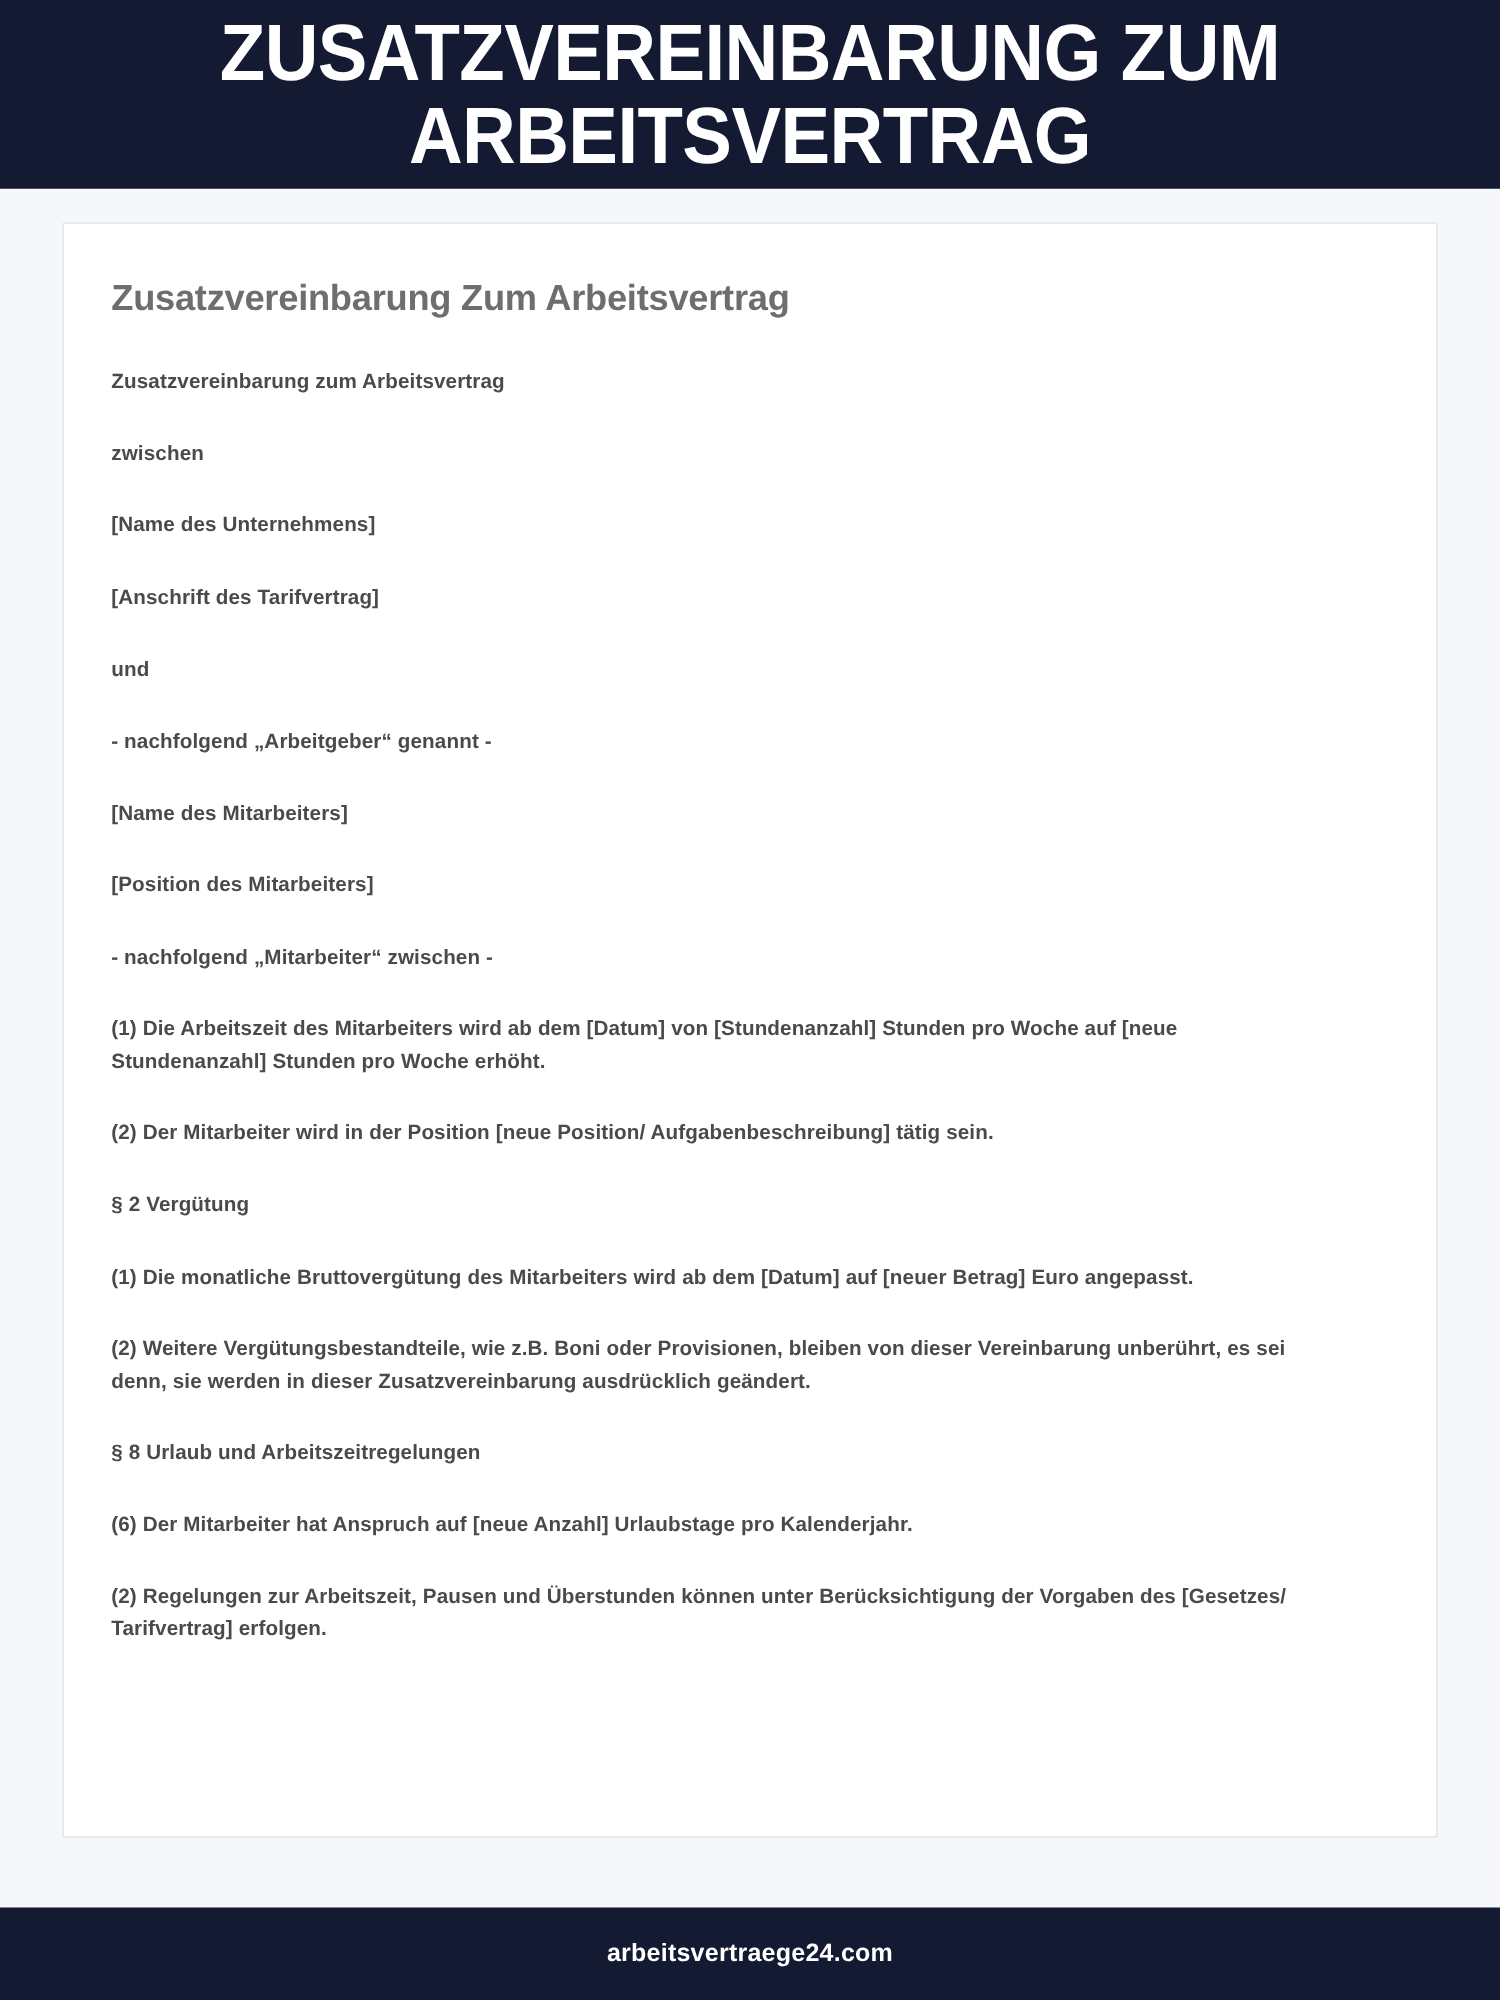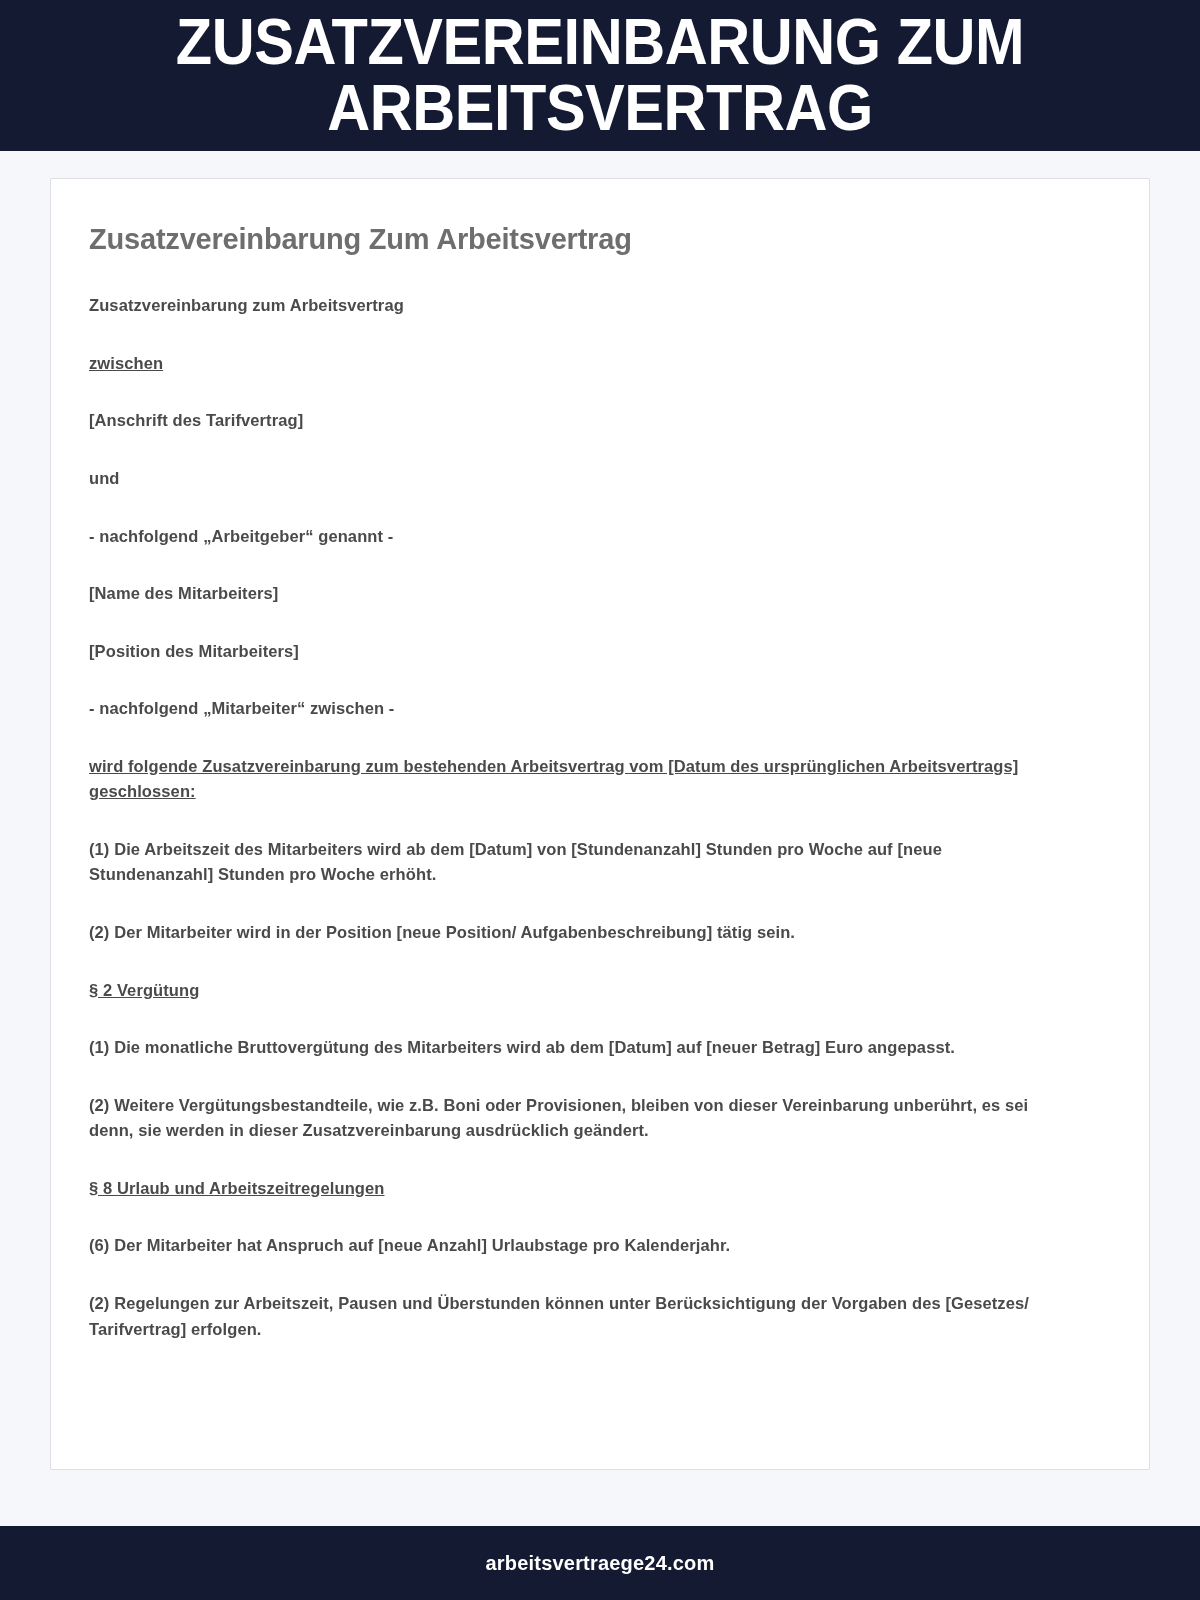--- a/index.html
+++ b/index.html
@@ -68,21 +68,20 @@
   .doc-body p {
     margin: 0 0 32px 0;
     color: #4a4a4a;
     font-size: 16.5px;
     line-height: 1.55;
     font-weight: 700;
     letter-spacing: 0.1px;
   }
   .doc-body p.spaced-top {
     margin-top: 16px;
-    text-decoration: underline;
   }
   .doc-body p.last {
     margin-bottom: 0;
   }
 
   
   .site-footer {
     background: #151a33;
     height: 74px;
     display: flex;
@@ -104,27 +103,27 @@
   <h1>Zusatzvereinbarung zum Arbeitsvertrag</h1>
 </header>
 
 <main class="page-wrap">
   <article class="doc-card">
     <div class="doc-inner">
       <h2 class="doc-title">Zusatzvereinbarung Zum Arbeitsvertrag</h2>
       <div class="doc-body">
         <p>Zusatzvereinbarung zum Arbeitsvertrag</p>
         <p class="spaced-top">zwischen</p>
+        <p>[Name des Unternehmens]</p>
         <p>[Anschrift des Tarifvertrag]</p>
         <p>und</p>
         <p>- nachfolgend „Arbeitgeber“ genannt -</p>
         <p>[Name des Mitarbeiters]</p>
         <p>[Position des Mitarbeiters]</p>
         <p>- nachfolgend „Mitarbeiter“ zwischen -</p>
-        <p class="spaced-top">wird folgende Zusatzvereinbarung zum bestehenden Arbeitsvertrag vom [Datum des ursprünglichen Arbeitsvertrags] geschlossen:</p>
         <p>(1) Die Arbeitszeit des Mitarbeiters wird ab dem [Datum] von [Stundenanzahl] Stunden pro Woche auf [neue Stundenanzahl] Stunden pro Woche erhöht.</p>
         <p>(2) Der Mitarbeiter wird in der Position [neue Position/ Aufgabenbeschreibung] tätig sein.</p>
         <p class="spaced-top">§ 2 Vergütung</p>
         <p>(1) Die monatliche Bruttovergütung des Mitarbeiters wird ab dem [Datum] auf [neuer Betrag] Euro angepasst.</p>
         <p>(2) Weitere Vergütungsbestandteile, wie z.B. Boni oder Provisionen, bleiben von dieser Vereinbarung unberührt, es sei denn, sie werden in dieser Zusatzvereinbarung ausdrücklich geändert.</p>
         <p class="spaced-top">§ 8 Urlaub und Arbeitszeitregelungen</p>
         <p>(6) Der Mitarbeiter hat Anspruch auf [neue Anzahl] Urlaubstage pro Kalenderjahr.</p>
         <p class="last">(2) Regelungen zur Arbeitszeit, Pausen und Überstunden können unter Berücksichtigung der Vorgaben des [Gesetzes/ Tarifvertrag] erfolgen.</p>
       </div>
     </div>

